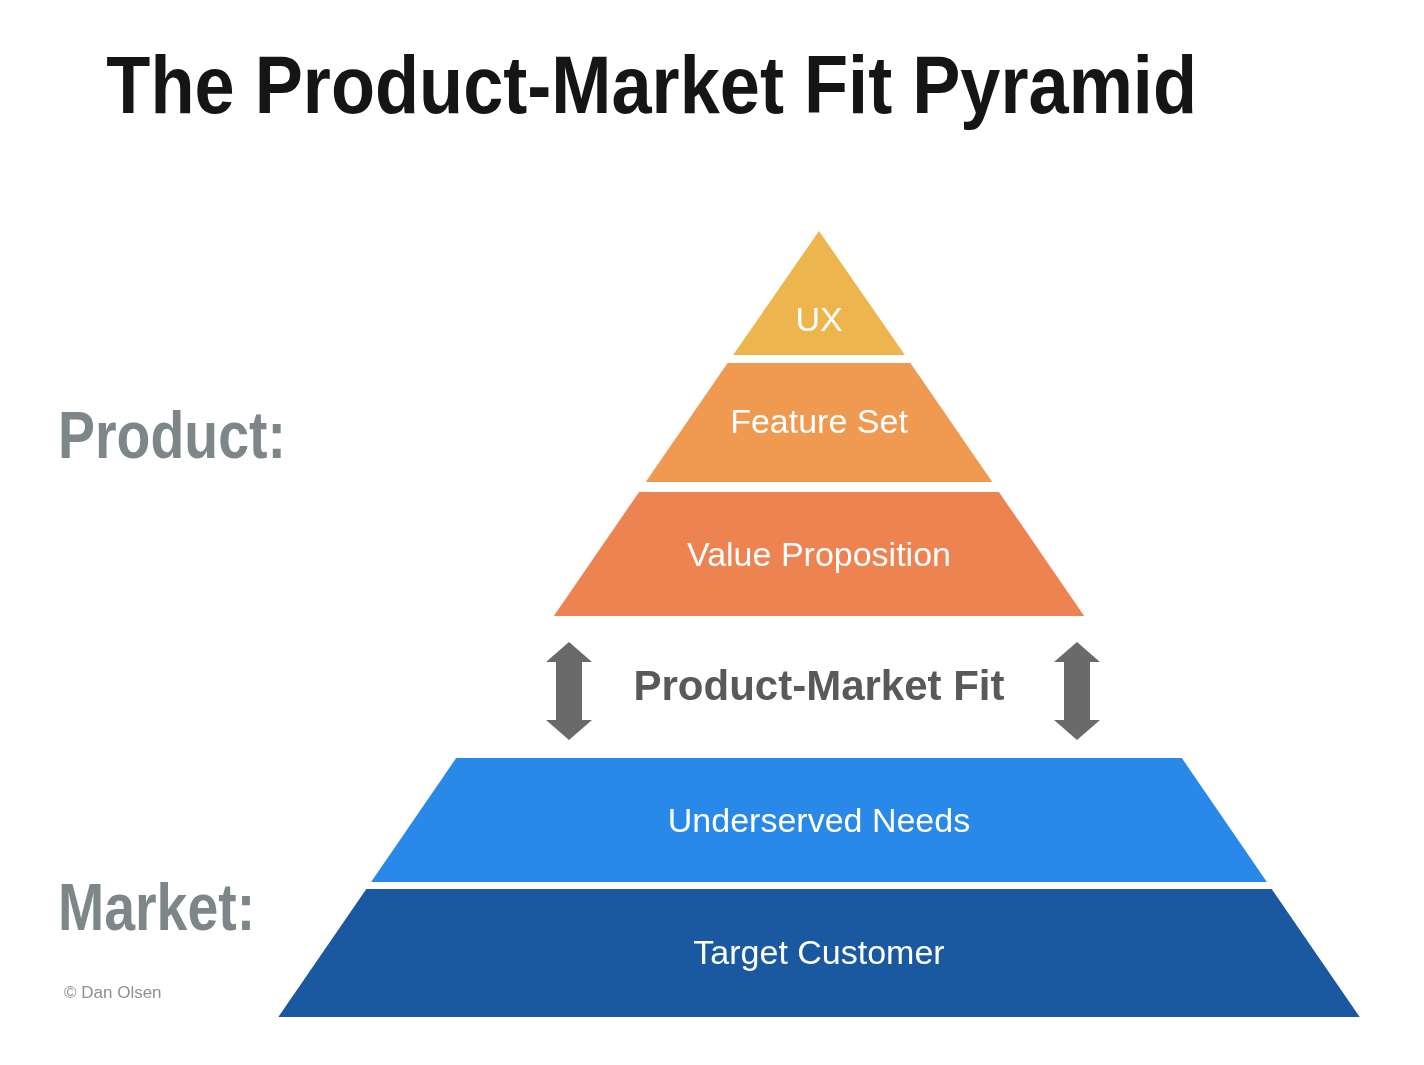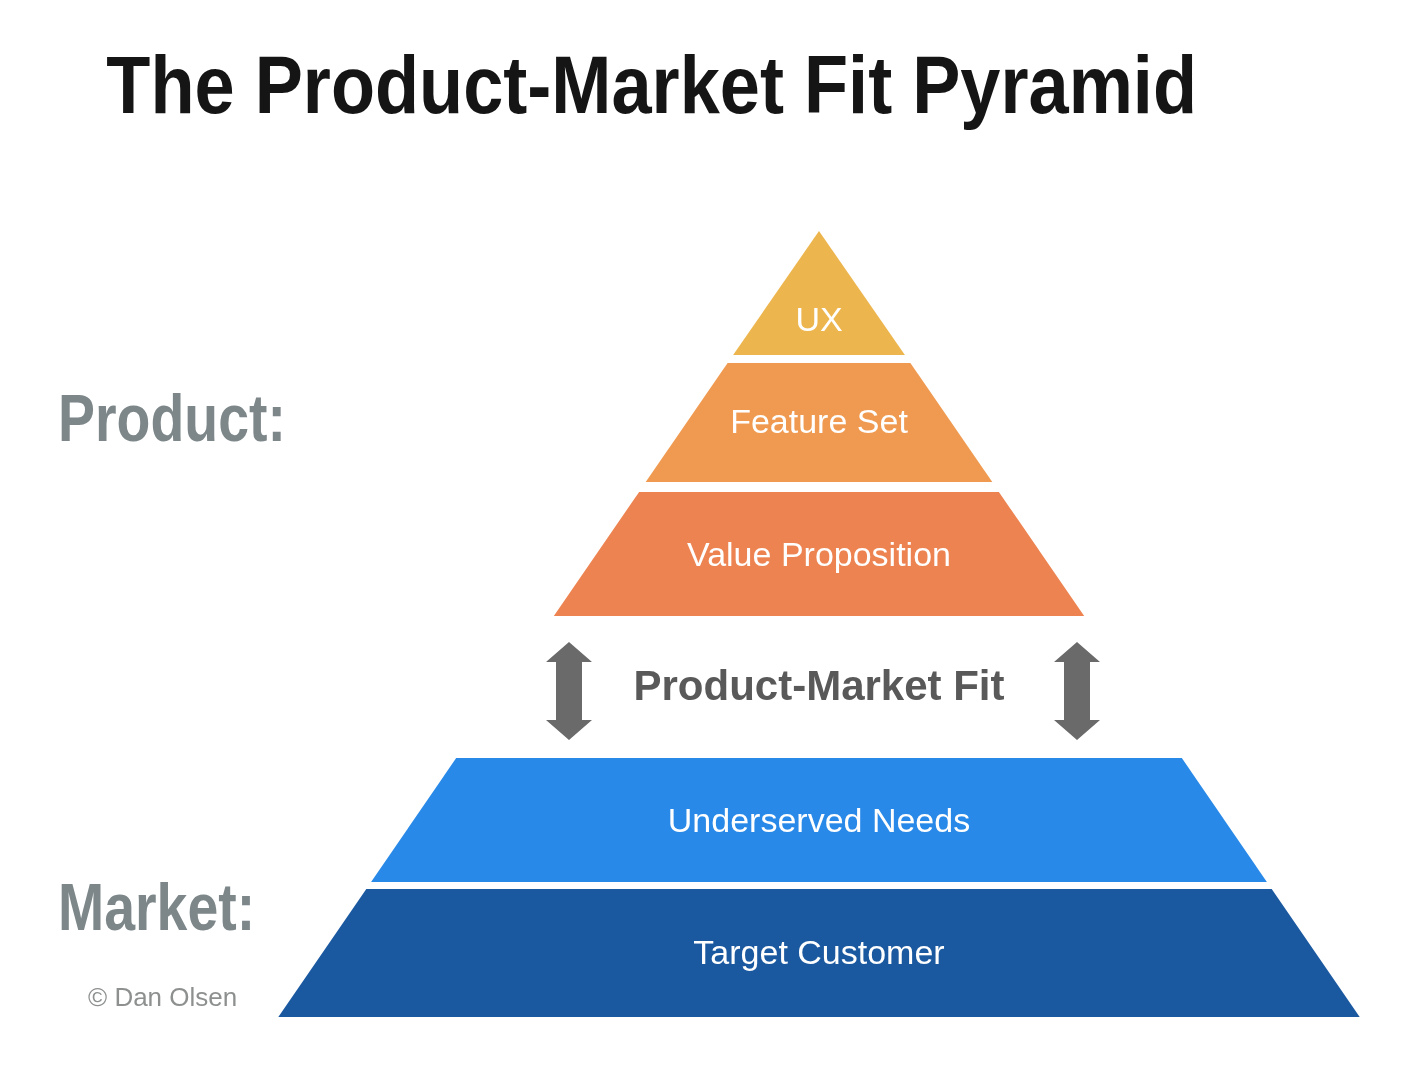--- a/index.html
+++ b/index.html
@@ -41,31 +41,30 @@
     font-weight: 700;
     line-height: 1.0;
     color: #7d8789;
     white-space: nowrap;
   }
   .side-label .condense {
     display: inline-block;
     transform: scaleX(0.84);
     transform-origin: 0 50%;
   }
-  .side-label.product { top: 385px; text-align: right; }
+  .side-label.product { top: 402px; text-align: right; }
   .side-label.market  { top: 838px; margin-top: 36px; }
   .copyright {
     position: absolute;
     left: 64px;
     top: 984px;
-    font-size: 26px;
+    font-size: 17px;
     line-height: 1.0;
     color: #8e9090;
     white-space: nowrap;
-    margin-left: 24px;
   }
   svg.pyramid-svg {
     position: absolute;
     left: 0;
     top: 0;
     width: 1424px;
     height: 1065px;
   }
   svg.pyramid-svg text {
     font-family: "Liberation Sans", sans-serif;

